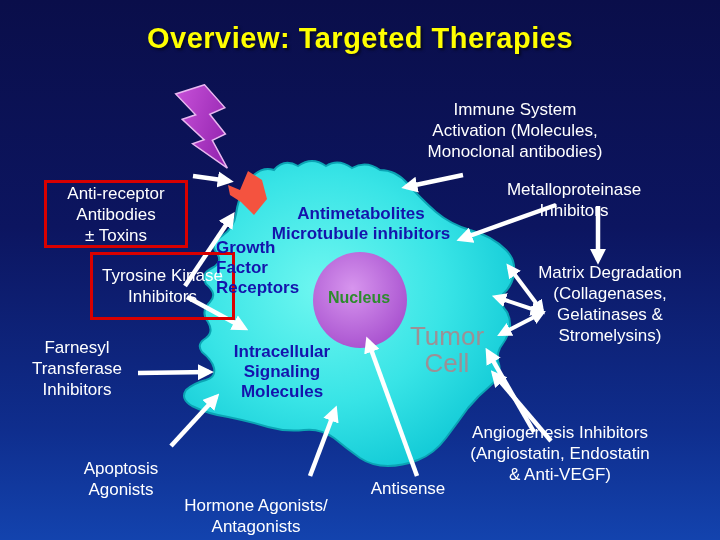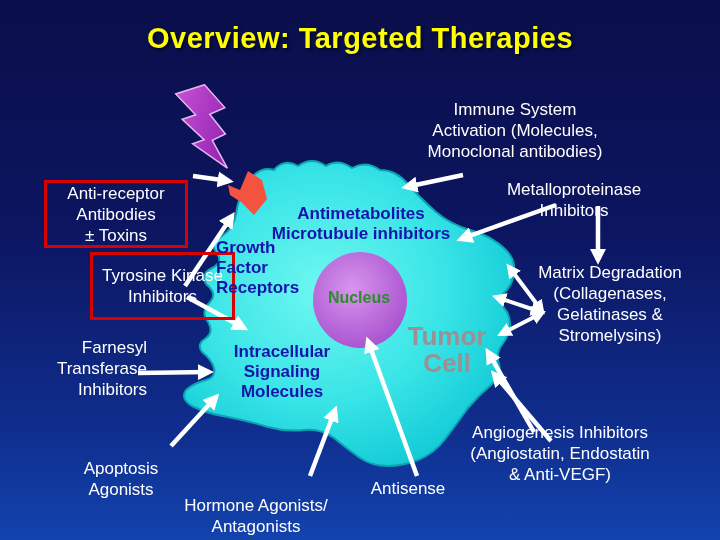--- a/index.html
+++ b/index.html
@@ -13,21 +13,21 @@
   .lbl{position:absolute;color:var(--label,#FFFFFF);font-size:17px;line-height:21px;
     text-align:center;white-space:pre-line;}
   .redbox{position:absolute;border:3px solid var(--box-border,#D90000);
     display:flex;align-items:center;justify-content:center;}
   .redbox .lbl{position:static;}
   .cell-lbl{position:absolute;color:var(--blue-label,#1414AC);font-weight:bold;
     font-size:17px;line-height:20px;text-align:center;white-space:pre-line;}
   .cell-lbl.ta-left{text-align:left;}
   .nucleus-lbl{position:absolute;color:var(--nucleus-text,#2E8B2E);font-weight:bold;
     font-size:16px;text-align:center;}
-  .tumor-lbl{position:absolute;color:var(--tumor-text,#9C9095);font-weight:bold;
+  .tumor-lbl{position:absolute;color:var(--tumor-text,#9C9095);font-weight:normal;
     font-size:26px;line-height:27px;text-align:center;white-space:pre-line;}
   .ar{stroke:var(--arrow,#FFFFFF);stroke-width:4.5;fill:none;marker-end:url(#ah);}
   .ar.thin{stroke-width:4;}
   .ar.dbl{marker-start:url(#ah);}
   .st-cell-light{stop-color:var(--cell-light,#6FF7F0);}
   .st-cell-mid{stop-color:#38E4E6;}
   .st-cell-dark{stop-color:var(--cell-dark,#0CC6D4);}
   .st-nuc-light{stop-color:var(--nucleus-light,#D795EE);}
   .st-nuc-dark{stop-color:var(--nucleus-dark,#A44BCC);}
   .st-bolt-light{stop-color:var(--bolt-light,#C751D8);}
@@ -114,21 +114,21 @@
 Gelatinases &amp;
 Stromelysins)</div>
   <div class="lbl" style="left:438px;top:422px;width:244px;">Angiogenesis Inhibitors
 (Angiostatin, Endostatin
 &amp; Anti-VEGF)</div>
   <div class="lbl" style="left:348px;top:478px;width:120px;">Antisense</div>
   <div class="lbl" style="left:156px;top:479px;width:200px;margin-top:16px;">Hormone Agonists/
 Antagonists</div>
   <div class="lbl" style="left:51px;top:447px;width:140px;margin-top:11px;">Apoptosis
 Agonists</div>
-  <div class="lbl" style="left:7px;top:337px;width:140px;text-align:right;">Farnesyl
+  <div class="lbl" style="left:7px;top:337px;width:140px;">Farnesyl
 Transferase
 Inhibitors</div>
 
   <div class="cell-lbl" style="left:241px;top:204px;width:240px;">Antimetabolites
 Microtubule inhibitors</div>
   <div class="cell-lbl ta-left" style="left:216px;top:238px;width:110px;">Growth
 Factor
 Receptors</div>
   <div class="cell-lbl" style="left:192px;top:342px;width:180px;">Intracellular
 Signaling

